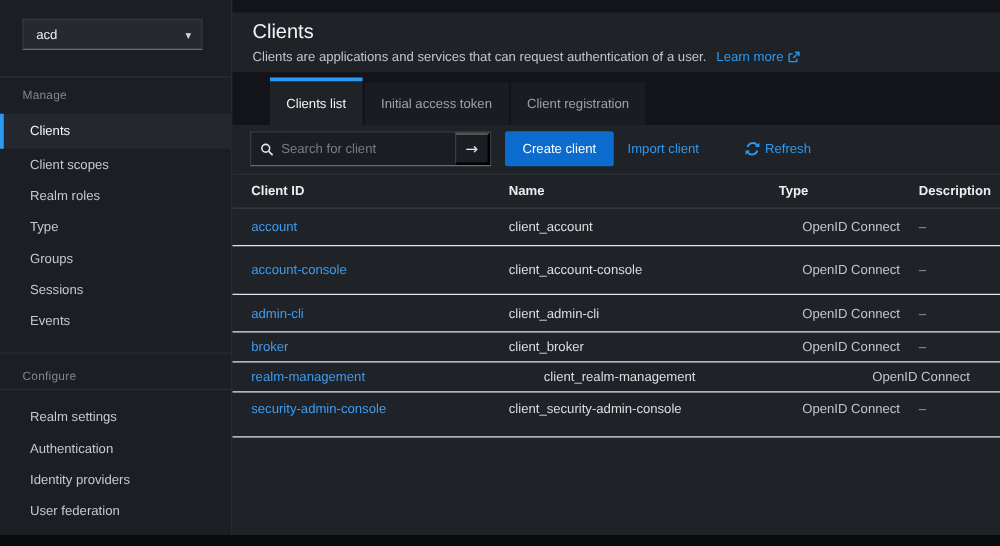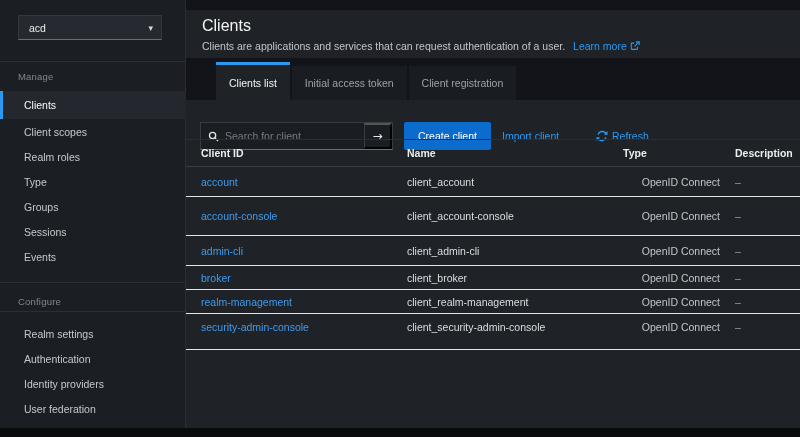--- a/index.html
+++ b/index.html
@@ -66,21 +66,21 @@
     border-top:3px solid #2b9af3;
   }
   .tab.inactive {
     height:34px; background:#191c21; color:#9fa2a6; margin-left:2px;
   }
   .panel {
     position:absolute; left:186px; top:100px; width:614px; height:328px;
     background:#1f2227;
   }
   
-  .toolbar { position:absolute; left:0; top:22px; width:614px; height:28px;text-decoration:underline; }
+  .toolbar { position:absolute; left:0; top:5px; width:614px; height:28px;text-decoration:underline; }
   .search-group {
     position:absolute; left:14px; top:0; width:193px; height:28px;
     display:flex; background:#1a1d22;
     border:1px solid #393c41; border-bottom:1px solid #6a6e73;
   }
   .search-box { flex:1; display:flex; align-items:center; padding-left:7px; }
   .search-box svg { flex:none; }
   .search-input {
     width:100%; background:transparent; border:none; outline:none;
     font-family:"Liberation Sans", sans-serif; font-size:10.5px; color:#d6d8da;
@@ -115,21 +115,21 @@
   }
   .tr { border-bottom:1px solid #e5e5e5; font-size:10.5px; }
   .tr .cid { color:#3f9bef; cursor:pointer; }
   .tr .cname { color:#dcdee0; }
   .tr .ctype { color:#c3c6c9;text-align:right; }
   .tr .cdesc { color:#9b9ea2; }
   .tr.r1 { height:30px; line-height:30px; }
   .tr.r2 { height:39px; line-height:39px; }
   .tr.r3 { height:30px; line-height:30px; }
   .tr.r4 { height:24px; line-height:24px; }
-  .tr.r5 { height:24px; line-height:24px; }
+  .tr.r5 { height:24px; line-height:24px;gap:28px; }
   .tr.r6 { height:36px; line-height:26px; }
   
   .bottom-strip { position:absolute; left:0; top:428px; width:800px; height:9px; background:#0a0b0d; }
 </style>
 </head>
 <body>
 
 <div class="screen">
 
   <div class="sidebar">

